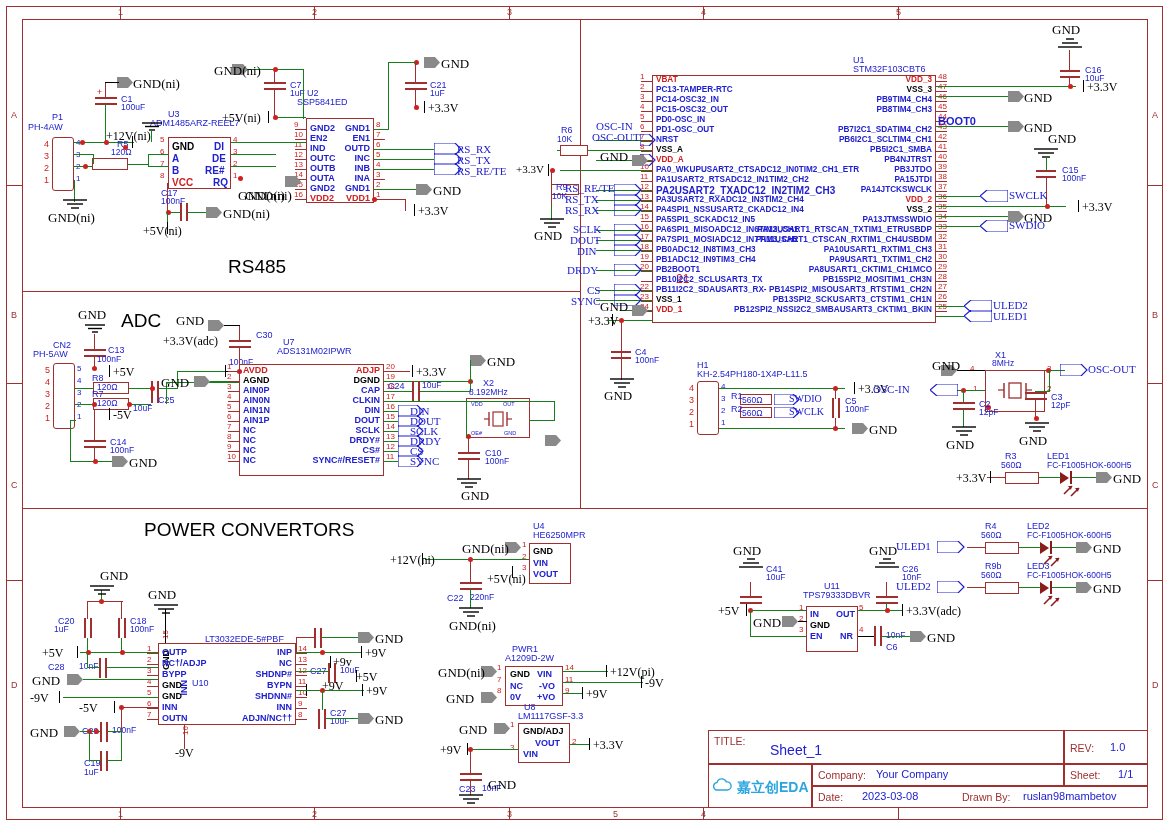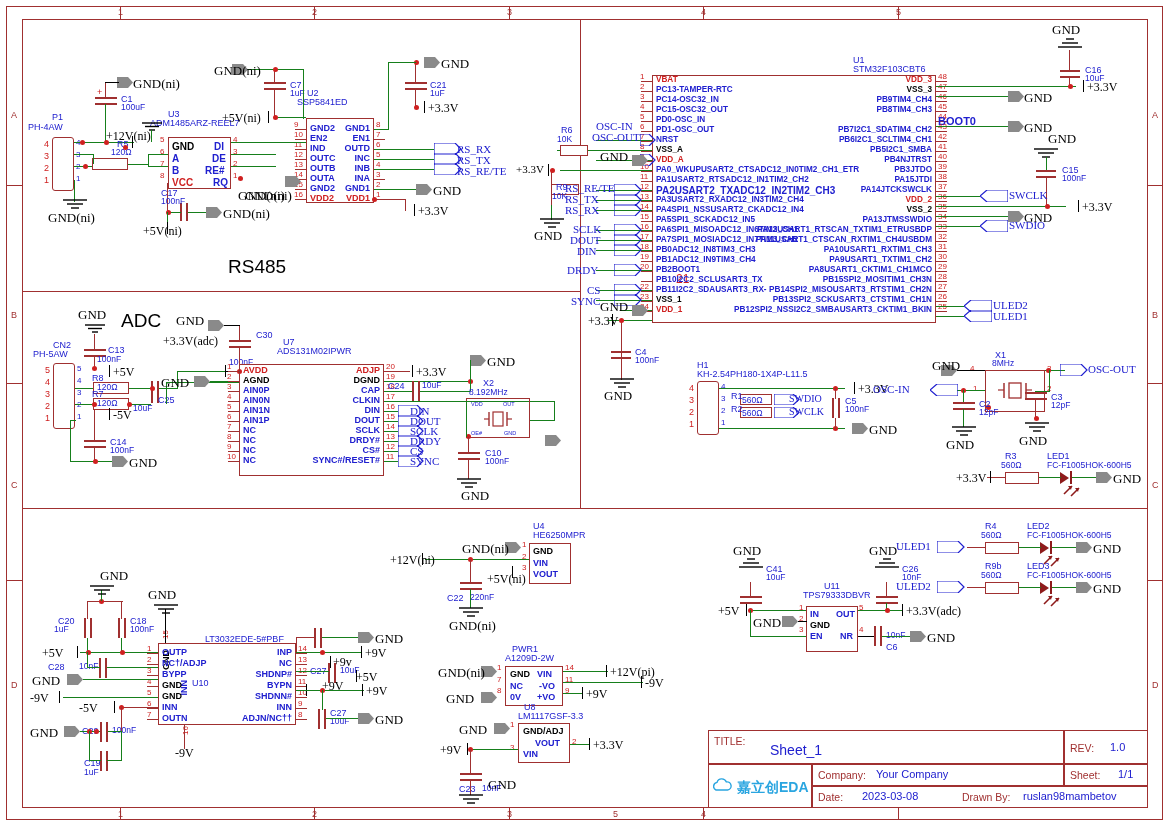--- a/index.html
+++ b/index.html
@@ -102,20 +102,21 @@
   <div class="fz" style="left:1152px;top:480px;">C</div>
   <div class="fz" style="left:1152px;top:680px;">D</div>
 
   <div class="frameline" style="left:22px;top:291px;width:559px;height:1.4px;"></div>
   <div class="frameline" style="left:22px;top:508px;width:559px;height:1.4px;"></div>
   <div class="frameline" style="left:580px;top:19px;width:1.4px;height:489px;"></div>
   <div class="frameline" style="left:580px;top:508px;width:568px;height:1.4px;"></div>
 
   <div class="sect" style="left:228px;top:256px;">RS485</div>
   <div class="sect" style="left:121px;top:310px;">ADC</div>
+  <div class="sect" style="left:144px;top:519px;">POWER CONVERTORS</div>
 
   <div class="box" style="left:652px;top:75px;width:284px;height:248px;"></div>
   <div class="refdes" style="left:853px;top:55px;">U1</div>
   <div class="refdes" style="left:853px;top:64px;">STM32F103CBT6</div>
 
   <div id="u1-left-pins">
       <div class="pinnum" style="left: 640px; top: 73px; font-size: 8px;">1</div>
       <div class="wr" style="left: 641px; top: 81px; width: 11px; height: 1.3px;"></div>
       <div class="pinname" style="color: rgb(207, 32, 32); top: 76px; font-size: 8.2px; left: 656px;">VBAT</div>
       <div class="pinnum" style="left: 640px; top: 83px; font-size: 8px;">2</div>

